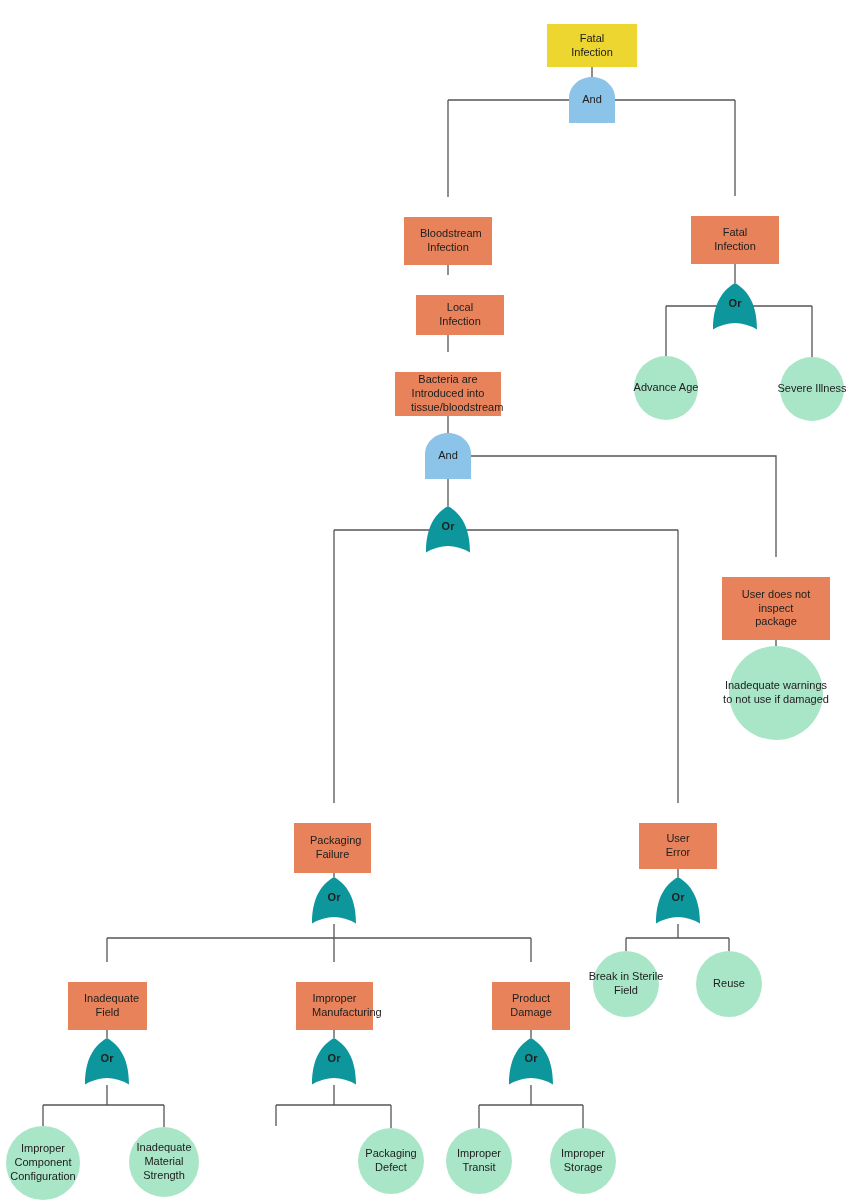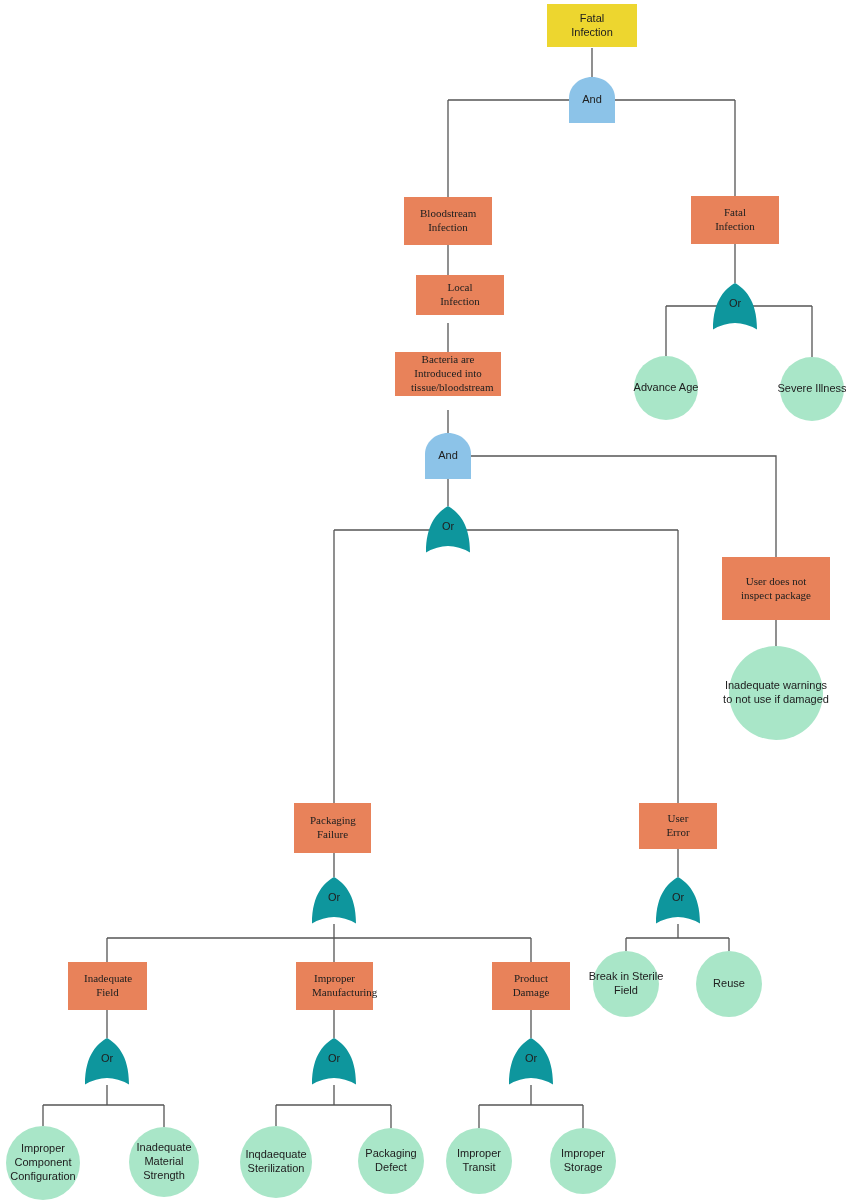--- a/index.html
+++ b/index.html
@@ -23,36 +23,36 @@
     display: flex;
     align-items: center;
     justify-content: center;
     text-align: center;
     font-size: 11px;
     line-height: 1.27;
     z-index: 1;
     box-sizing: border-box;
   }
   .lbl { display: block; }
-  .box { padding: 16px; }
+  .box { padding: 16px; margin-top: 20px; }
   .box .lbl { width: 100%; }
   .box.top-event { background: var(--top-event, #EDD62F); }
-  .box.intermediate { background: var(--intermediate-event, #E8825A); font-family: Liberation Serif, serif; }
+  .box.intermediate { background: var(--intermediate-event, #E8825A); }
   .circle { border-radius: 50%; background: var(--basic-event, #A9E6C8); }
   .circle .lbl { flex: 0 0 auto; width: calc(100% + 12px); margin: 0 -6px; }
   .gate svg {
     position: absolute;
     left: 0; top: 0;
     width: 100%; height: 100%;
     display: block;
   }
   .gate.and svg path { fill: var(--and-gate, #8CC3E8); }
   .gate.or  svg path { fill: var(--or-gate, #0E969D); }
   .gate .lbl { position: relative; z-index: 1; }
-  .gate.or .lbl { margin-bottom: 6px; }
+  .gate.or .lbl { margin-bottom: 6px; font-weight: bold; }
 </style>
 </head>
 <body>
 
 <div class="canvas">
 
   <svg class="connectors" width="846" height="1200" viewBox="0 0 846 1200">
     <path d="M592 48 V77
              M448 100 H735
              M448 100 V197
@@ -225,23 +225,20 @@
   </div>
 
   <div class="node circle" style="left:6px;top:1126px;width:74px;height:74px">
     <span class="lbl">Improper Component Configuration</span>
   </div>
 
   <div class="node circle" style="left:129px;top:1127px;width:70px;height:70px">
     <span class="lbl">Inadequate Material Strength</span>
   </div>
 
-  <div class="node circle" style="left:240px;top:1126px;width:72px;height:72px">
-    <span class="lbl">Inqdaequate Sterilization</span>
-  </div>
 
   <div class="node circle" style="left:358px;top:1128px;width:66px;height:66px">
     <span class="lbl">Packaging Defect</span>
   </div>
 
   <div class="node circle" style="left:446px;top:1128px;width:66px;height:66px">
     <span class="lbl">Improper Transit</span>
   </div>
 
   <div class="node circle" style="left:550px;top:1128px;width:66px;height:66px">

